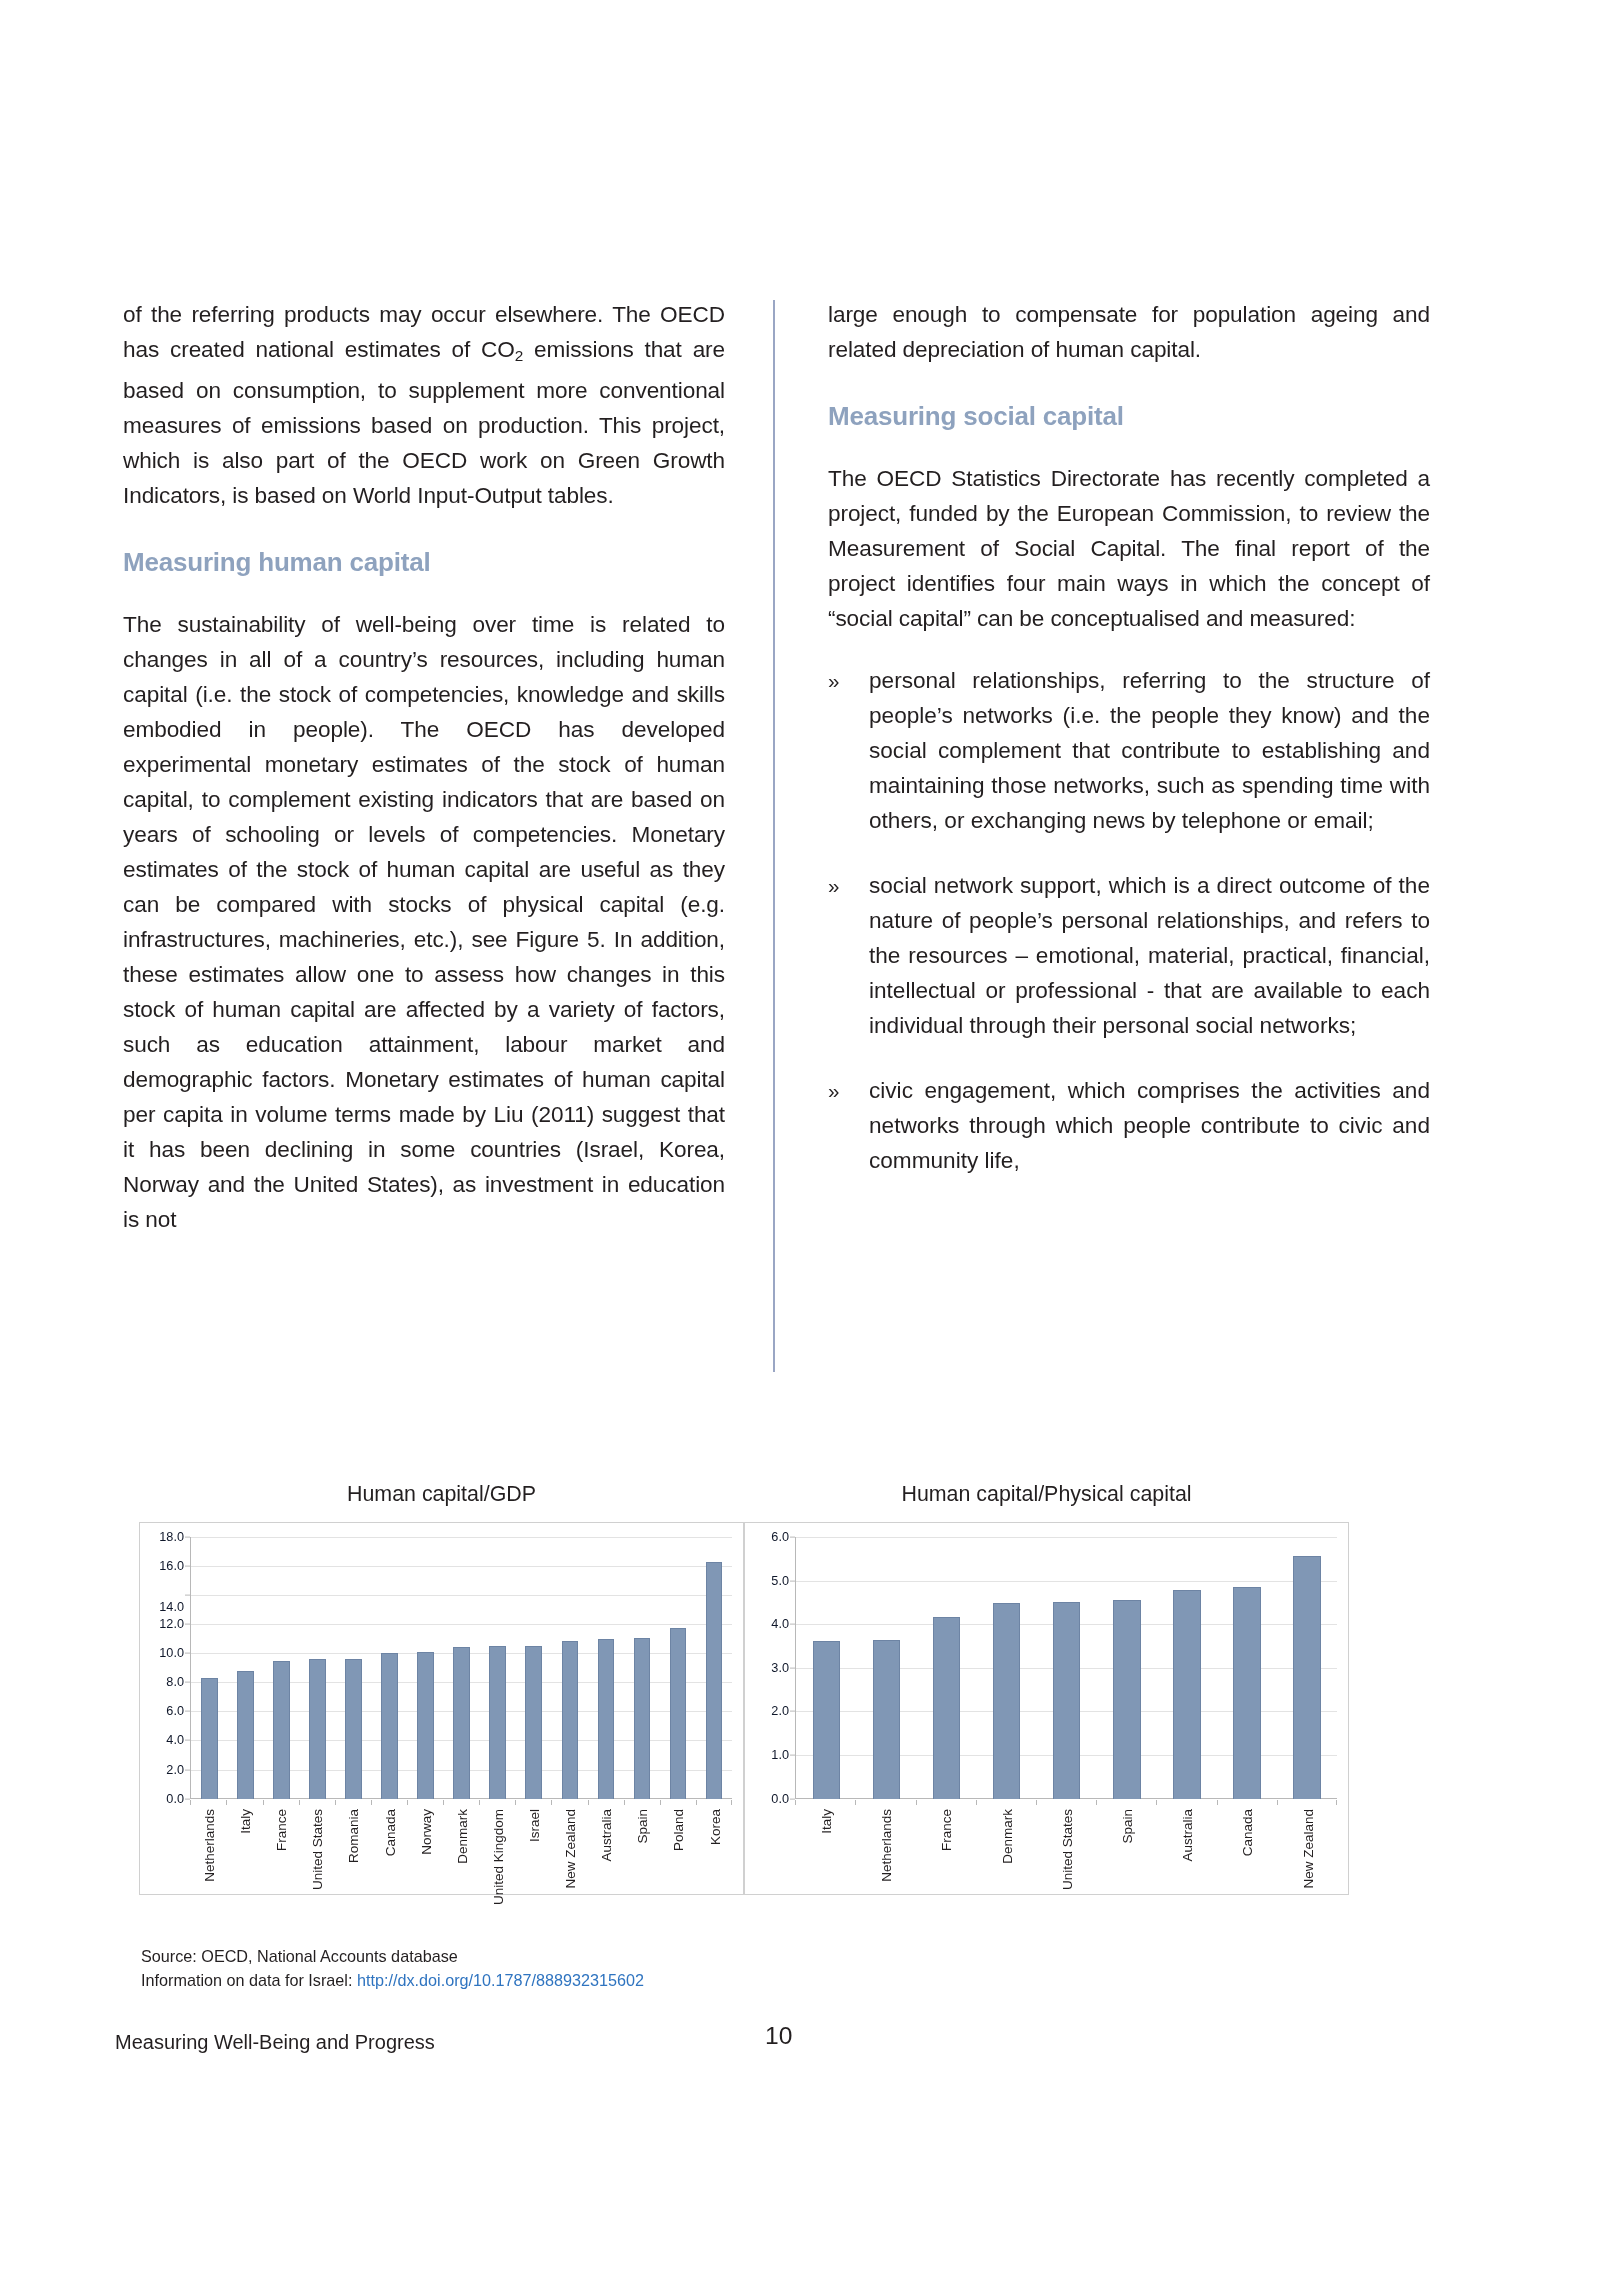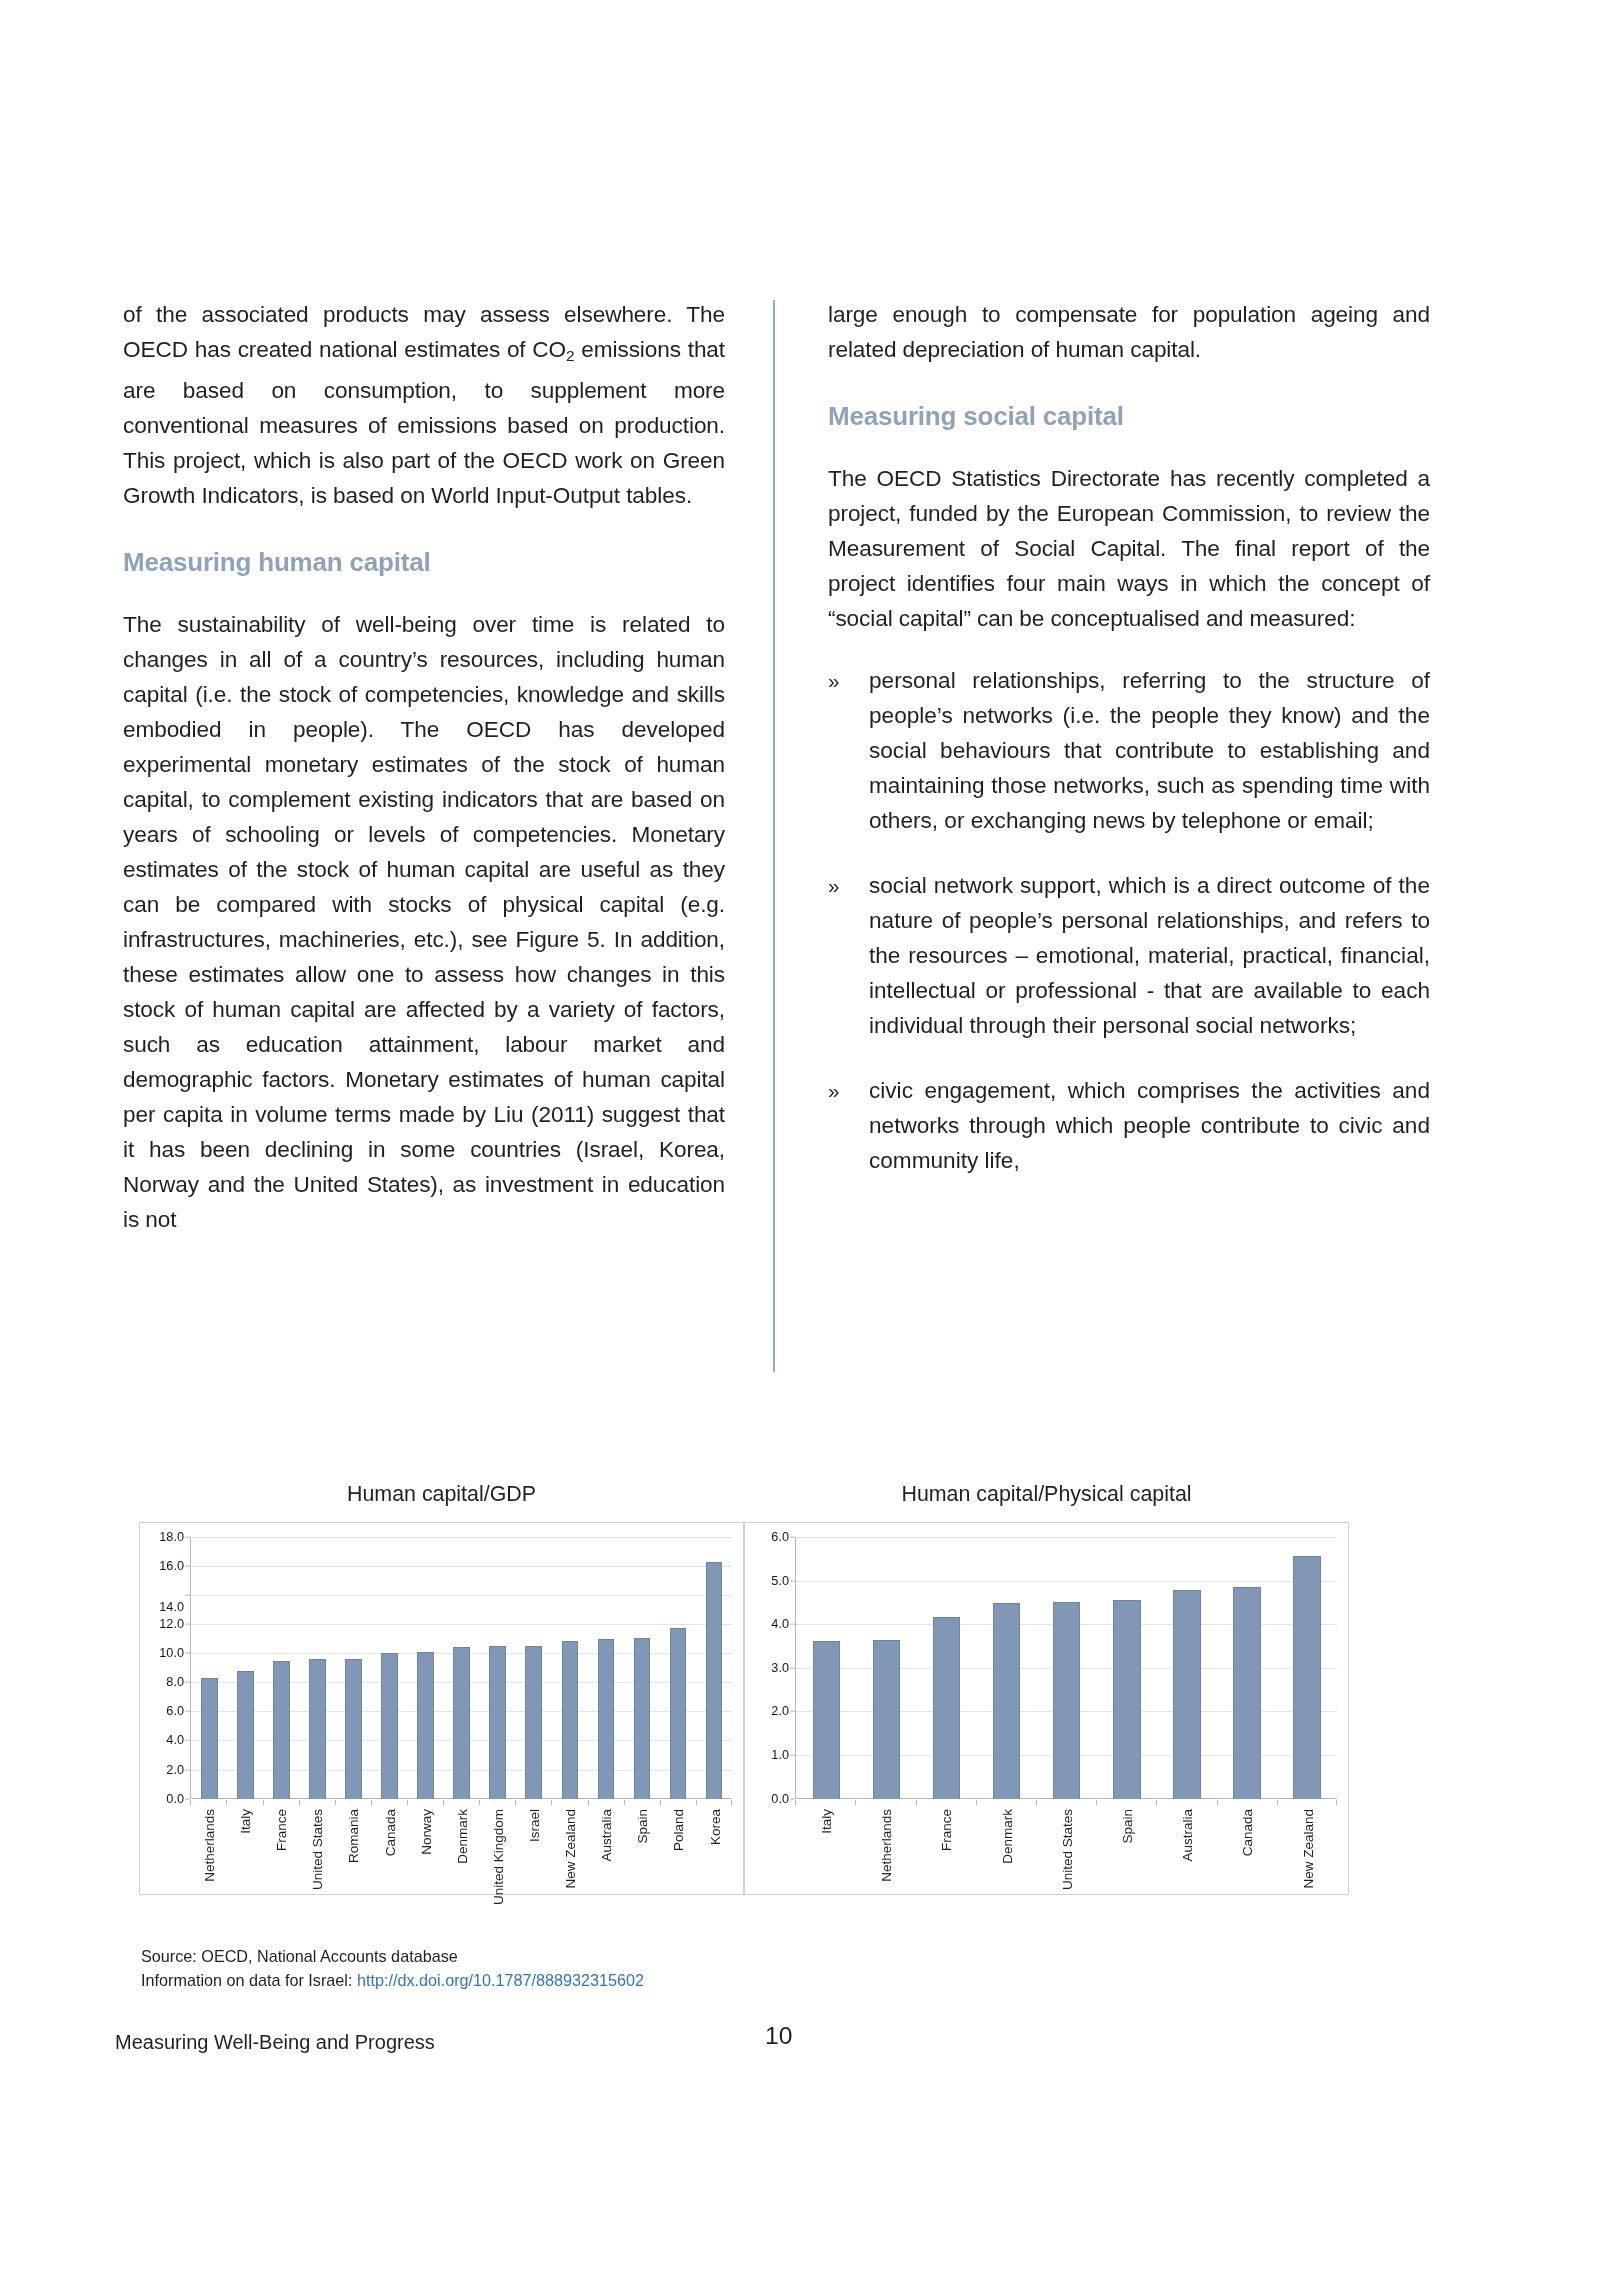--- a/index.html
+++ b/index.html
@@ -278,38 +278,38 @@
 </head>
 <body>
 
 <div class="page">
 
   <div class="divider"></div>
 
   <div class="columns">
 
     <div class="col left">
-      <p class="body"><span>of the associated products may assess elsewhere. The OECD has created national estimates of CO</span><sub>2</sub><span> emissions that are based on consumption, to supplement more conventional measures of emissions based on production. This project, which is also part of the OECD work on Green Growth Indicators, is based on World Input-Output tables.</span></p>
+      <p class="body"><span>of the referring products may occur elsewhere. The OECD has created national estimates of CO</span><sub>2</sub><span> emissions that are based on consumption, to supplement more conventional measures of emissions based on production. This project, which is also part of the OECD work on Green Growth Indicators, is based on World Input-Output tables.</span></p>
 
       <h2 class="section">Measuring human capital</h2>
 
       <p class="body">The sustainability of well-being over time is related to changes in all of a country’s resources, including human capital (i.e. the stock of competencies, knowledge and skills embodied in people). The OECD has developed experimental monetary estimates of the stock of human capital, to complement existing indicators that are based on years of schooling or levels of competencies. Monetary estimates of the stock of human capital are useful as they can be compared with stocks of physical capital (e.g. infrastructures, machineries, etc.), see Figure 5. In addition, these estimates allow one to assess how changes in this stock of human capital are affected by a variety of factors, such as education attainment, labour market and demographic factors. Monetary estimates of human capital per capita in volume terms made by Liu (2011) suggest that it has been declining in some countries (Israel, Korea, Norway and the United States), as investment in education is not</p>
     </div>
 
     <div class="col right">
       <p class="body">large enough to compensate for population ageing and related depreciation of human capital.</p>
 
       <h2 class="section">Measuring social capital</h2>
 
       <p class="body">The OECD Statistics Directorate has recently completed a project, funded by the European Commission, to review the Measurement of Social Capital. The final report of the project identifies four main ways in which the concept of “social capital” can be conceptualised and measured:</p>
 
       <ul class="bullets">
         <li>
           <span class="bullet-mark">»</span>
-          <span class="bullet-text">personal relationships, referring to the structure of people’s networks (i.e. the people they know) and the social behaviours that contribute to establishing and maintaining those networks, such as spending time with others, or exchanging news by telephone or email;</span>
+          <span class="bullet-text">personal relationships, referring to the structure of people’s networks (i.e. the people they know) and the social complement that contribute to establishing and maintaining those networks, such as spending time with others, or exchanging news by telephone or email;</span>
         </li>
         <li>
           <span class="bullet-mark">»</span>
           <span class="bullet-text">social network support, which is a direct outcome of the nature of people’s personal relationships, and refers to the resources – emotional, material, practical, financial, intellectual or professional - that are available to each individual through their personal social networks;</span>
         </li>
         <li>
           <span class="bullet-mark">»</span>
           <span class="bullet-text">civic engagement, which comprises the activities and networks through which people contribute to civic and community life,</span>
         </li>
       </ul>

